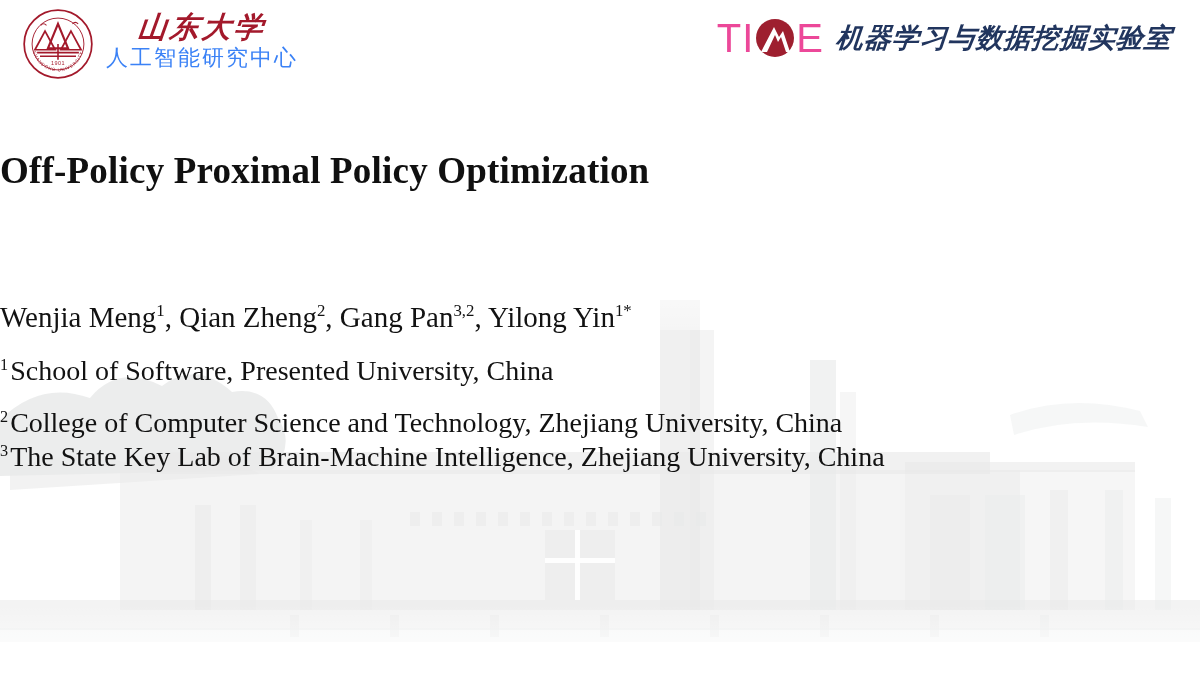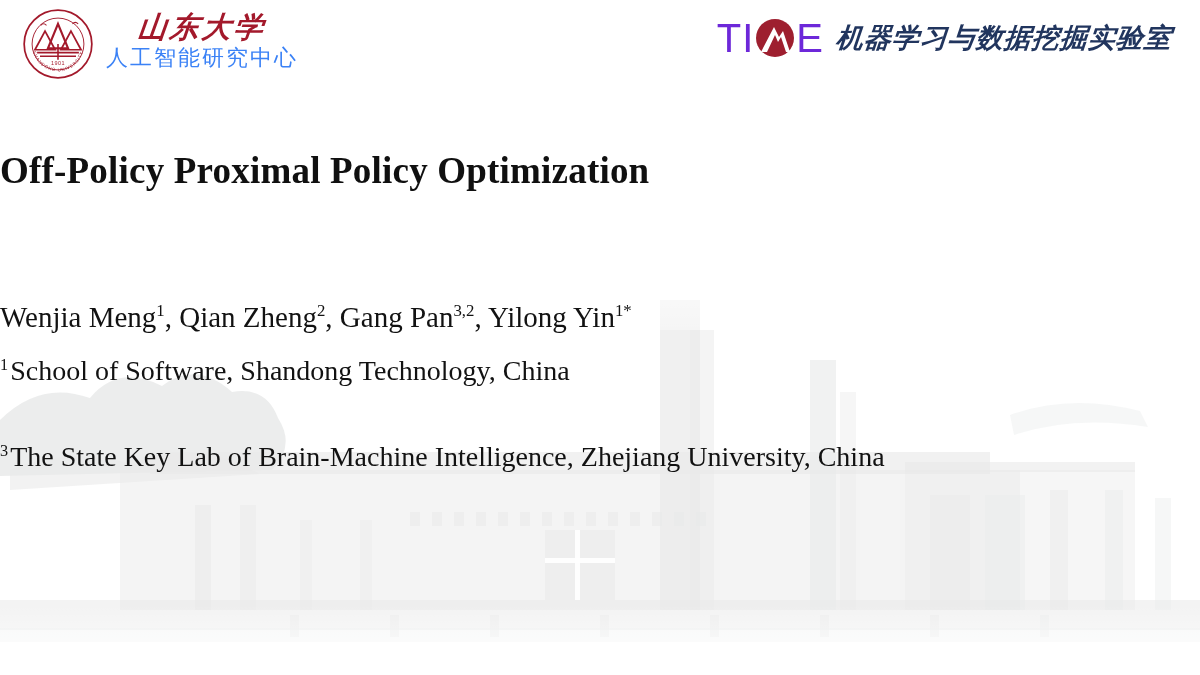--- a/index.html
+++ b/index.html
@@ -120,21 +120,21 @@
   .time-word {
     display: flex;
     align-items: center;
     height: 44px;
   }
   .time-letter {
     font-family: "Liberation Sans", "DejaVu Sans", sans-serif;
     font-size: 40px;
     line-height: 40px;
     font-weight: 400;
-    color: #6d28d9;
+    color: #ec4899;
     letter-spacing: 1px;
   }
   .time-mark {
     width: 40px;
     height: 40px;
     margin: 0 1px;
     flex: 0 0 40px;
   }
   .time-cn {
     margin-left: 12px;
@@ -372,23 +372,26 @@
 
   <div class="content">
 
     <div class="slide-title">Off-Policy Proximal Policy Optimization</div>
 
     <div class="authors">
       <span><span>Wenjia Meng</span><sup>1</sup></span><span>, </span><span><span>Qian Zheng</span><sup>2</sup></span><span>, </span><span><span>Gang Pan</span><sup>3,2</sup></span><span>, </span><span><span>Yilong Yin</span><sup>1*</sup></span>
     </div>
 
     <div class="affil affil-1">
-      <sup>1</sup><span>School of Software, Shandong Technology, China</span>
-    </div>
-
+      <sup>1</sup><span>School of Software, Presented University, China</span>
+    </div>
+
+    <div class="affil affil-2">
+      <sup>2</sup><span>College of Computer Science and Technology, Zhejiang University, China</span>
+    </div>
 
     <div class="affil affil-3">
       <sup>3</sup><span>The State Key Lab of Brain-Machine Intelligence, Zhejiang University, China</span>
     </div>
 
   </div>
 
 
 </div>
 

